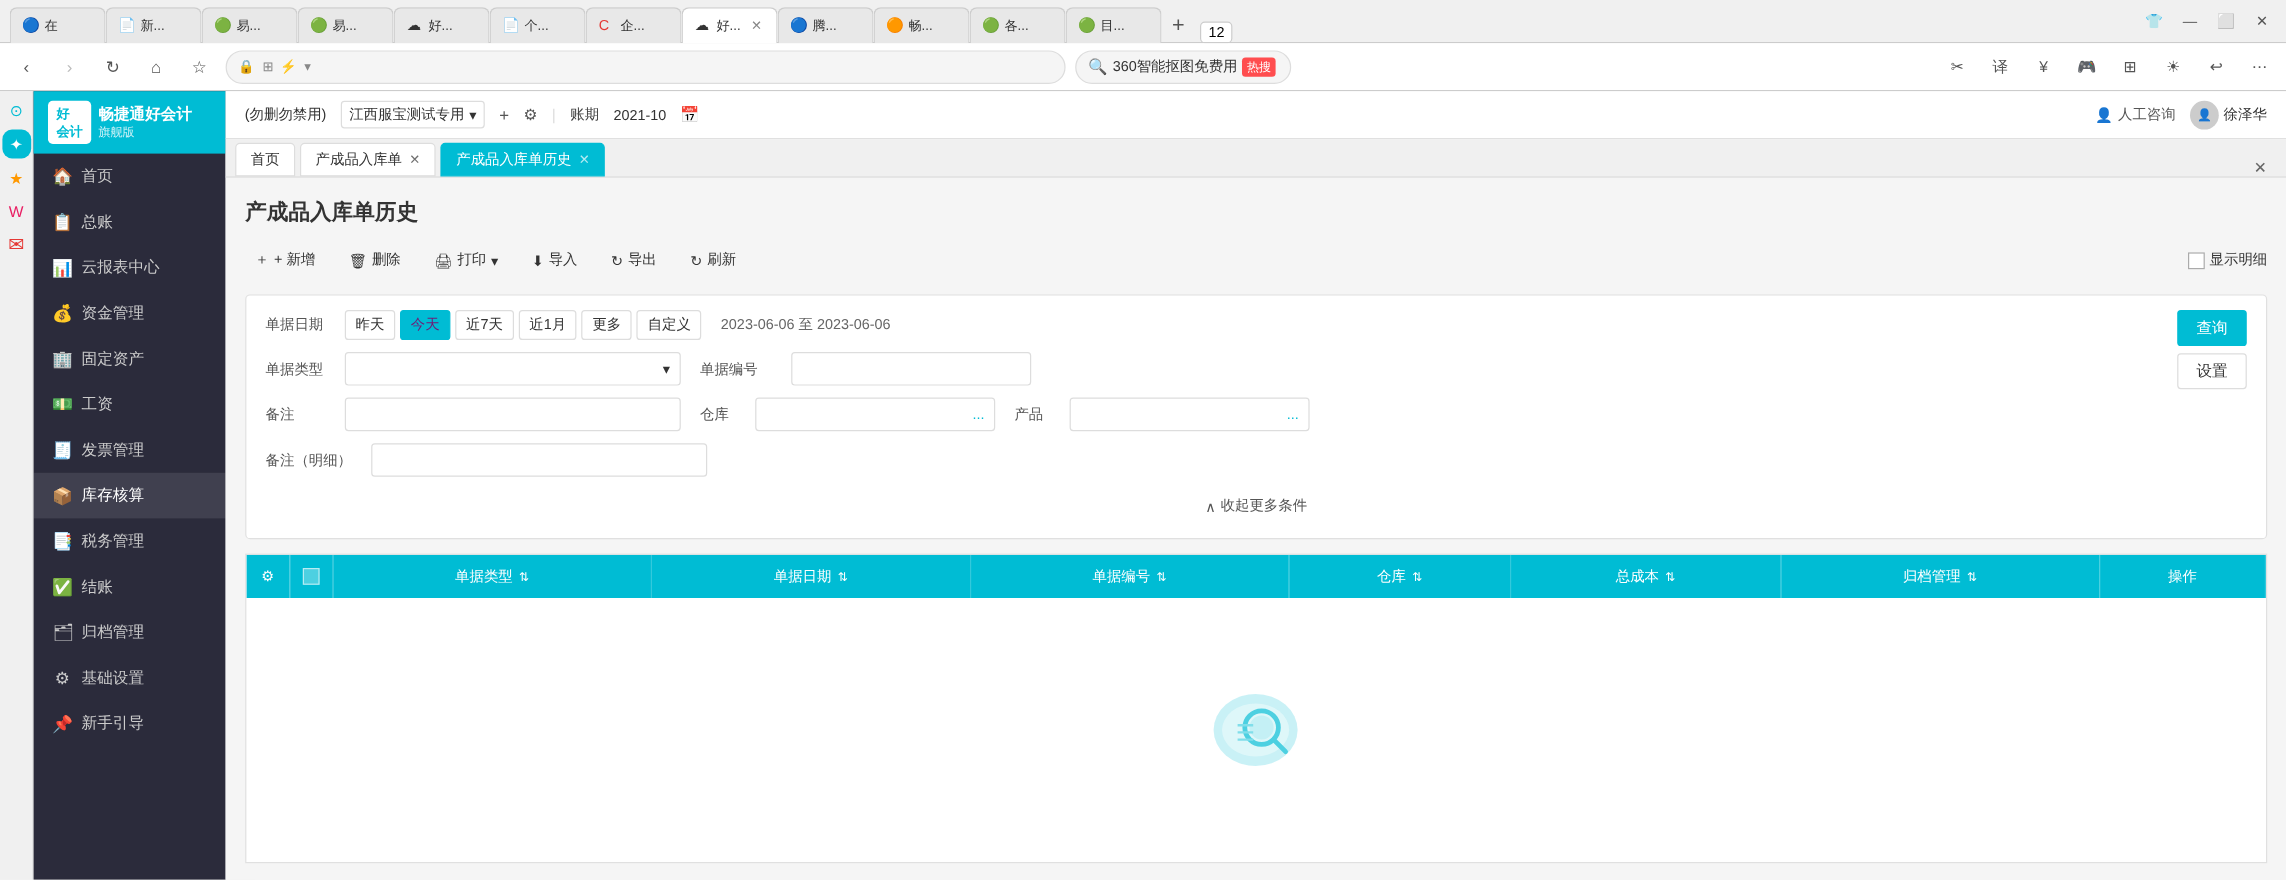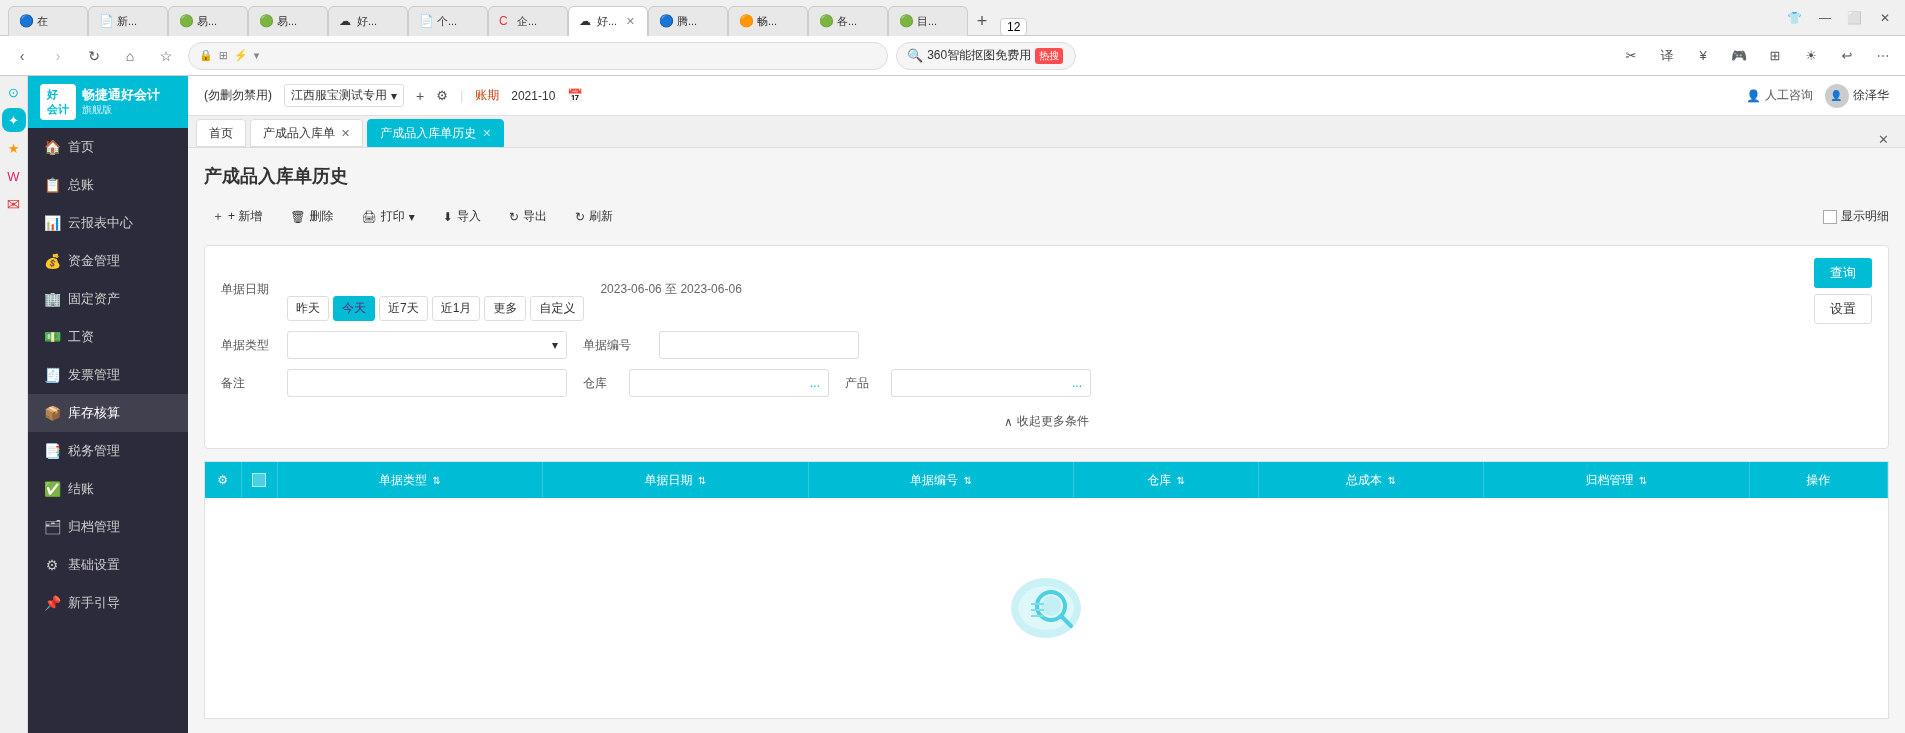--- a/index.html
+++ b/index.html
@@ -302,21 +302,21 @@
       display: flex;
       align-items: center;
       gap: 4px;
       cursor: pointer;
     }
     .header-divider {
       color: #ddd;
     }
     .period-label {
       font-size: 12px;
-      color: #c2410c;
+      color: #404040;
     }
     .period-value {
       font-size: 12px;
       color: #333;
       font-weight: normal;
     }
     .header-right {
       margin-left: auto;
       display: flex;
       align-items: center;
@@ -460,21 +460,20 @@
       gap: 4px;
     }
     .date-btn {
       padding: 3px 8px;
       font-size: 12px;
       border: 1px solid #ddd;
       border-radius: 3px;
       background: #fff;
       color: #333;
       cursor: pointer;
-      margin-top: 38px;
     }
     .date-btn.active {
       background: #00bcd4;
       color: #701a75;
       border-color: #00bcd4;
       text-align: right;
     }
     .date-range-text {
       font-size: 12px;
       color: #666;
@@ -885,20 +884,24 @@
                 <span></span>
                 <span class="filter-ellipsis">...</span>
               </div>
               <span class="filter-label" style="min-width:30px;">产品</span>
               <div class="filter-select" style="min-width:200px;">
                 <span></span>
                 <span class="filter-ellipsis">...</span>
               </div>
             </div>
 
+            <div class="filter-row">
+              <span class="filter-label">备注（明细）</span>
+              <input class="filter-input" type="text" value="" style="min-width: 280px;">
+            </div>
           </div>
 
           <div class="filter-right-btns">
             <button class="query-btn">查询</button>
             <button class="settings-btn">设置</button>
           </div>
         </div>
 
         <div class="collapse-btn">
           <span>∧</span>

